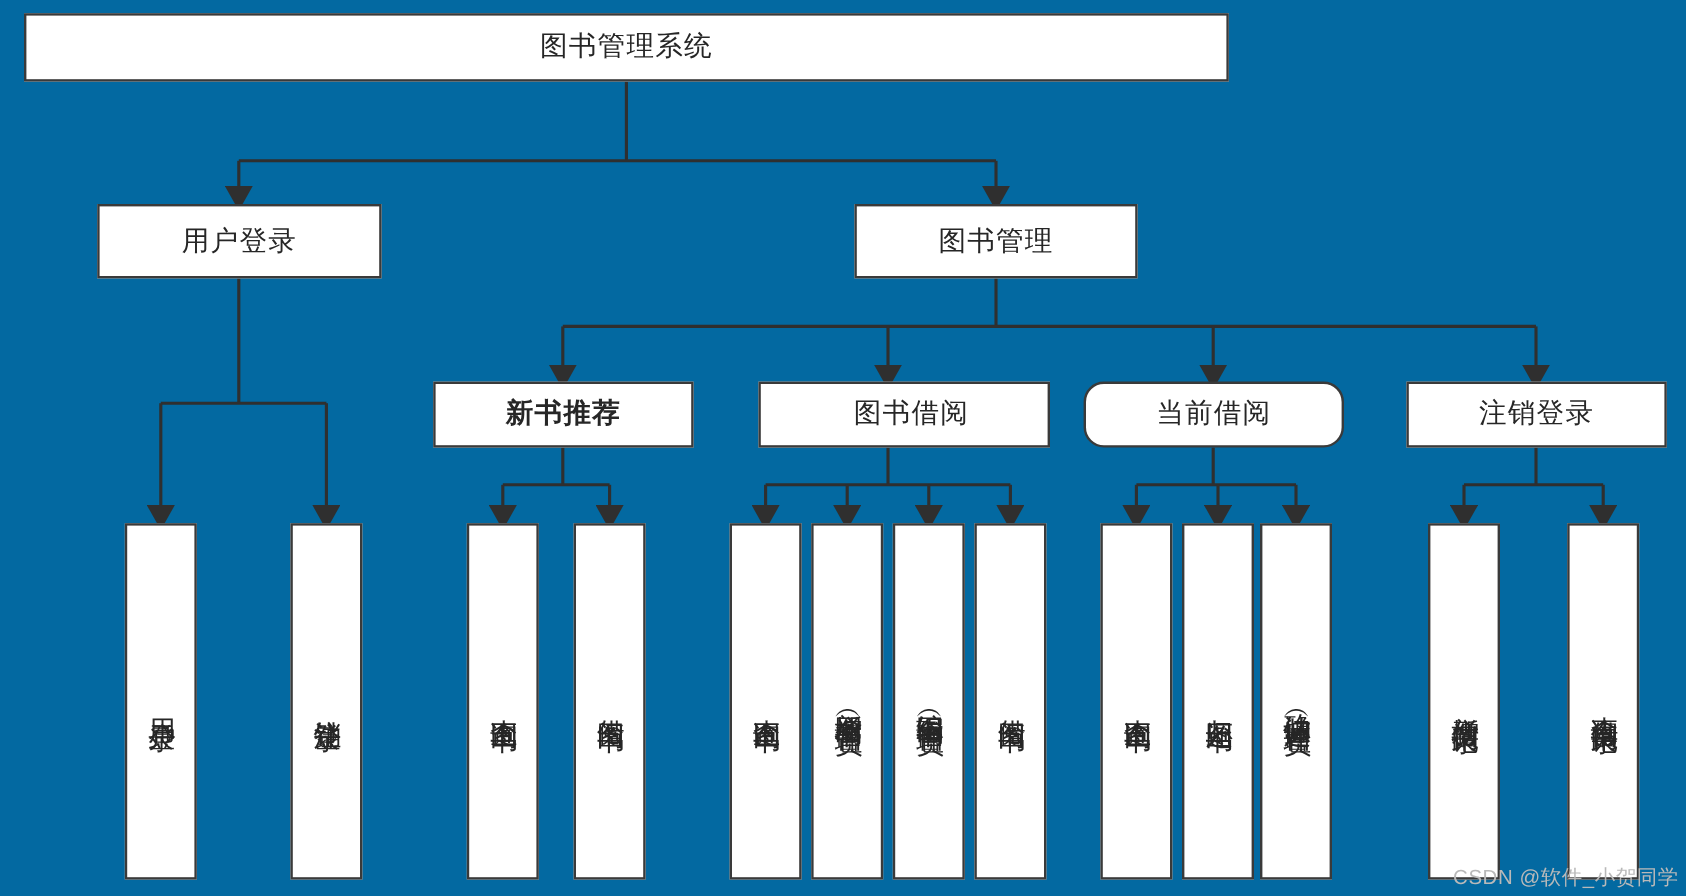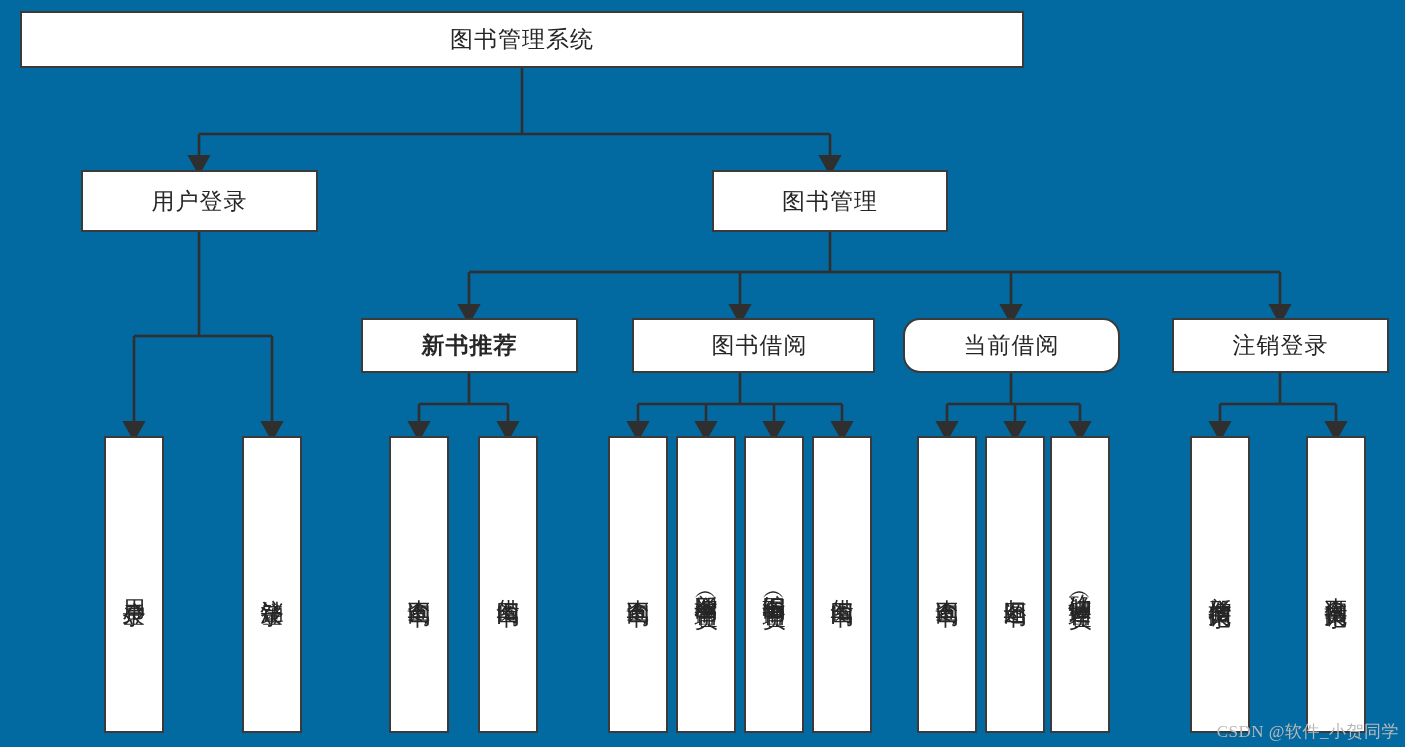--- a/index.html
+++ b/index.html
@@ -50,21 +50,21 @@
     text-align:center;
   }
   .watermark{
     position:absolute;
     right:6px;
     bottom:4px;
     font-size:17px;
     color:#b9b9b9;
     letter-spacing:0.5px;
     white-space:nowrap;
-    font-family:Liberation Serif, serif;
+    font-family:Liberation Sans, sans-serif;
   }
 </style>
 </head>
 <body>
 
 <div id="stage">
 
   <svg id="wires" viewBox="0 0 1405 747" xmlns="http://www.w3.org/2000/svg">
     <defs>
       <marker id="arrow" markerWidth="9" markerHeight="9" refX="1.2" refY="4.5" orient="auto" markerUnits="strokeWidth">

